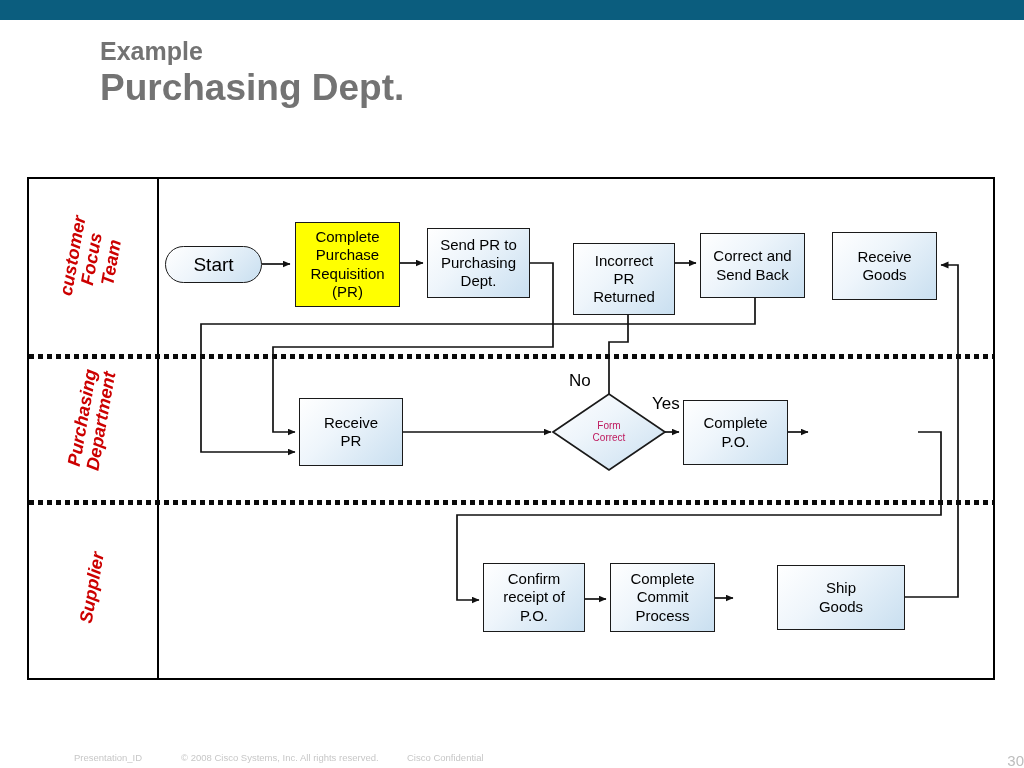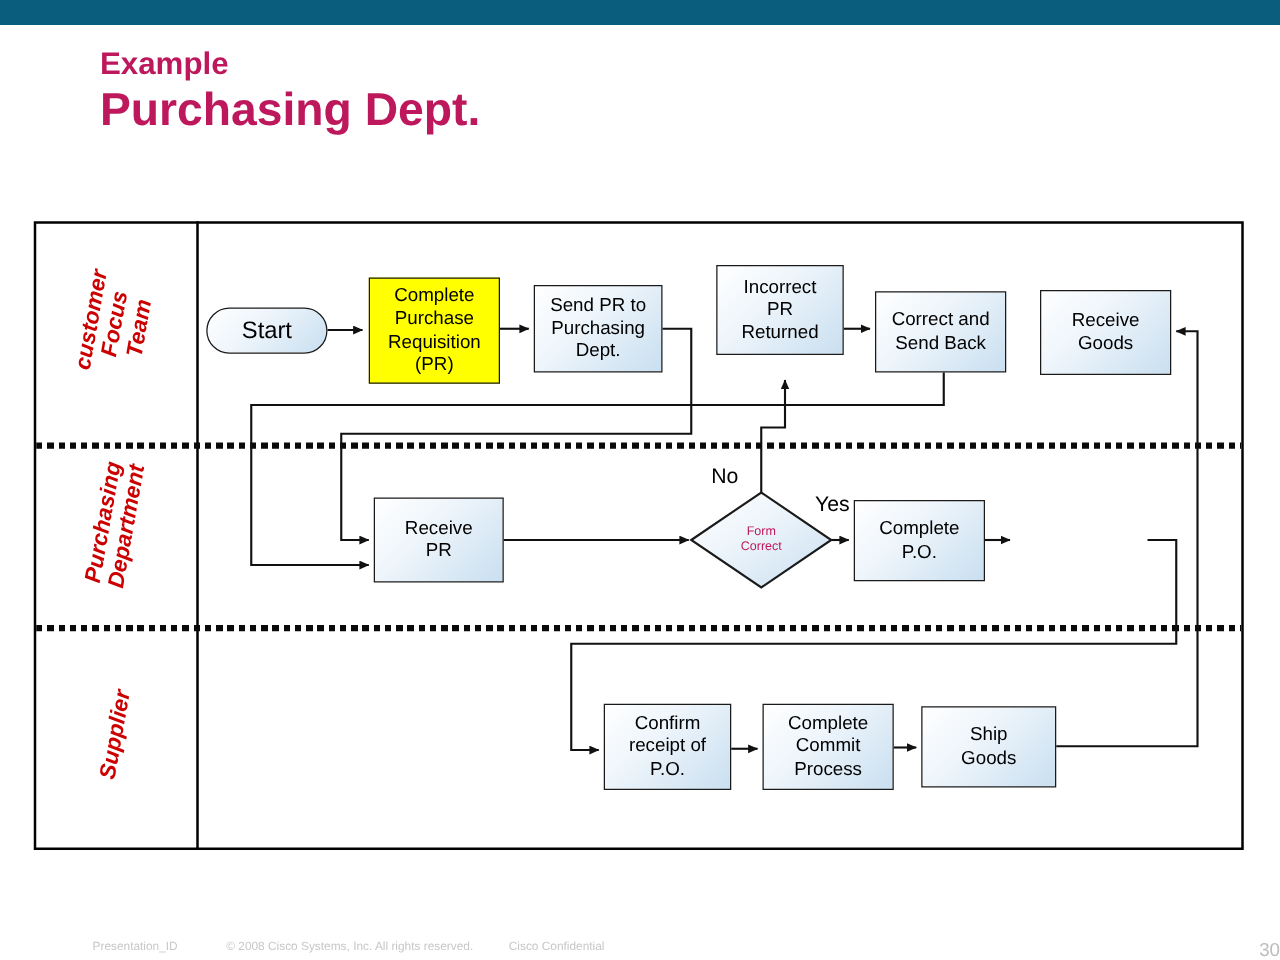--- a/index.html
+++ b/index.html
@@ -1,21 +1,21 @@
 <!DOCTYPE html>
 <html><head>
 <meta charset="utf-8">
 <style>
   html,body{margin:0;padding:0;background:#ffffff;}
   .slide{position:relative;width:1024px;height:768px;background:#ffffff;overflow:hidden;
          font-family:"Liberation Sans", sans-serif;}
 
   .topbar{position:absolute;left:0;top:0;width:1024px;height:20px;background:#0b5d7e;}
 
-  .title-block{position:absolute;left:80px;top:38px;color:#be185d;}
+  .title-block{position:absolute;left:100px;top:38px;color:#737373;}
   .title-sub{font-size:25px;font-weight:bold;line-height:1.1;}
   .title-main{font-size:37px;font-weight:bold;line-height:1.1;margin-top:2px;}
 
   .frame{position:absolute;left:27px;top:177px;width:968px;height:503px;
          border:2px solid #000;box-sizing:border-box;background:#ffffff;}
   .lane-divider{position:absolute;left:157px;top:177px;width:0;height:503px;
                 border-left:2px solid #000;}
   .dotline{position:absolute;left:29px;width:964px;height:5px;
            background:repeating-linear-gradient(to right,#0a0a0a 0 5px,transparent 5px 9px);}
   .dot1{top:354px;} .dot2{top:500px;}
@@ -103,21 +103,21 @@
 
   <div class="node yellow" style="left:295px;top:222px;width:105px;height:85px;">Complete
 Purchase
 Requisition
 (PR)</div>
 
   <div class="node" style="left:427px;top:228px;width:103px;height:70px;">Send PR to
 Purchasing
 Dept.</div>
 
-  <div class="node" style="left:573px;top:212px;width:102px;height:72px;">Incorrect
+  <div class="node" style="left:573px;top:243px;width:102px;height:72px;">Incorrect
 PR
 Returned</div>
 
   <div class="node" style="left:700px;top:233px;width:105px;height:65px;">Correct and
 Send Back</div>
 
   <div class="node" style="left:832px;top:232px;width:105px;height:68px;">Receive
 Goods</div>
 
   <div class="node" style="left:299px;top:398px;width:104px;height:68px;">Receive
@@ -131,21 +131,21 @@
 
 
   <div class="node" style="left:483px;top:563px;width:102px;height:69px;">Confirm
 receipt of
 P.O.</div>
 
   <div class="node" style="left:610px;top:563px;width:105px;height:69px;">Complete
 Commit
 Process</div>
 
-  <div class="node" style="left:737px;top:565px;width:108px;height:65px;">Ship
+  <div class="node" style="left:777px;top:565px;width:128px;height:65px;">Ship
 Goods</div>
 
   <div class="edge-label" style="left:569px;top:371px;">No</div>
   <div class="edge-label" style="left:652px;top:394px;">Yes</div>
 
   <div class="footer">
     <span class="f-presid">Presentation_ID</span>
     <span class="f-copy">© 2008 Cisco Systems, Inc. All rights reserved.</span>
     <span class="f-conf">Cisco Confidential</span>
     <span class="f-page">30</span>

